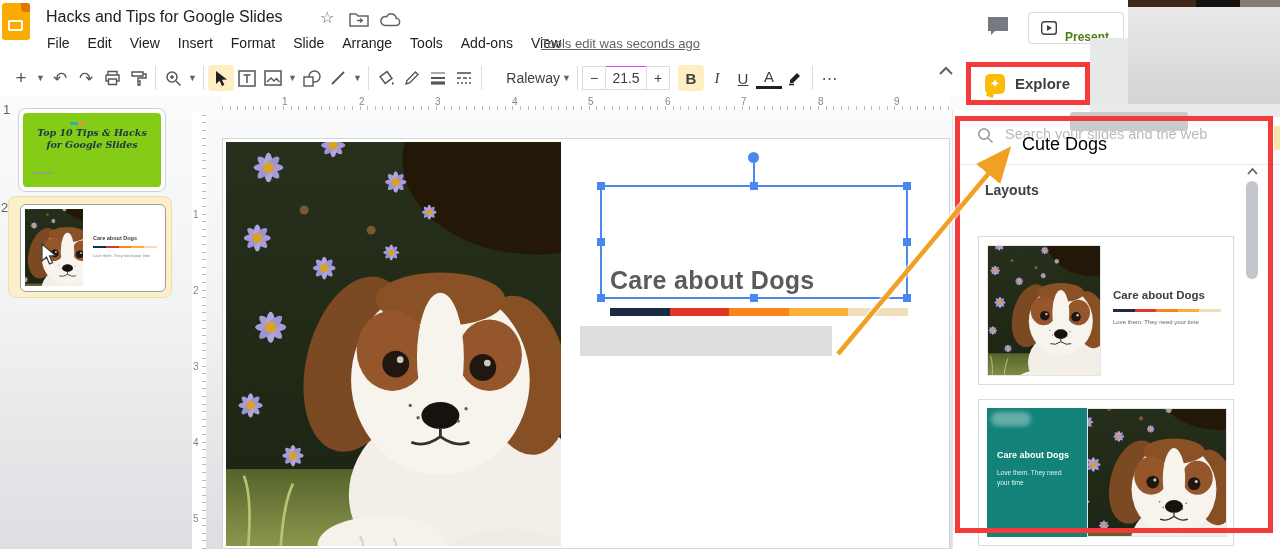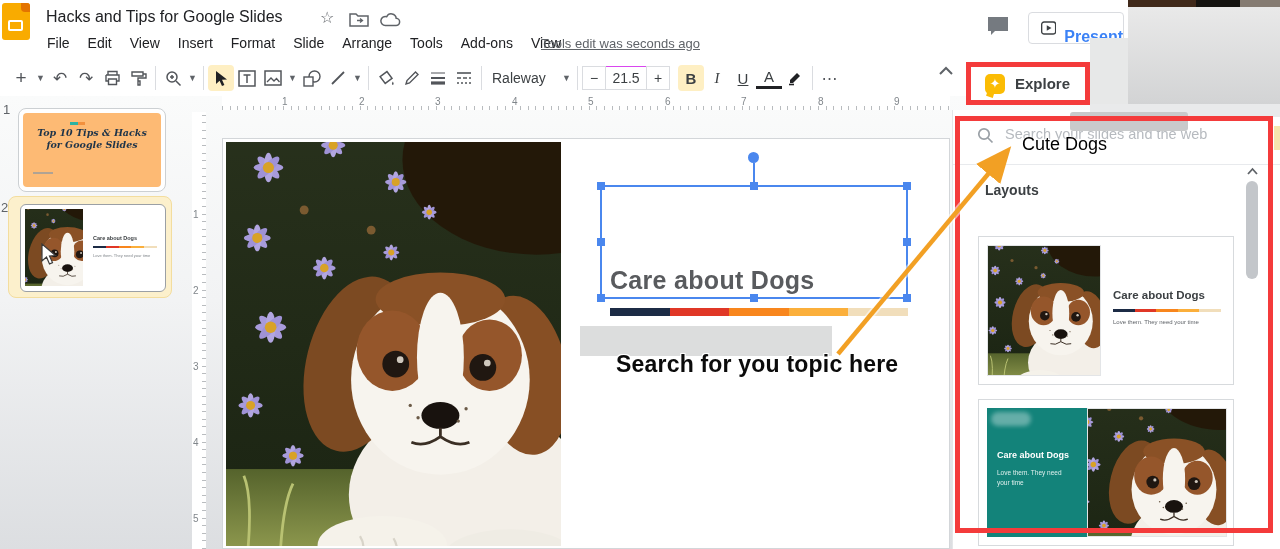--- a/index.html
+++ b/index.html
@@ -12,29 +12,29 @@
   #header { position:absolute; left:0; top:0; width:1280px; height:60px; background:#fff; }
   #slides-logo { position:absolute; left:2px; top:3px; width:28px; height:37px; background:#f9ab00; border-radius:3px; }
   #slides-logo .fold { position:absolute; right:0; top:0; width:9px; height:9px; background:#e37400; border-radius:0 3px 0 4px; }
   #slides-logo .inner { position:absolute; left:6px; top:17px; width:15px; height:11px; border:2.5px solid #fff; border-radius:2px; }
   #doc-title { position:absolute; left:46px; top:8px; font-size:16px; color:#202124; }
   .hdr-ic { position:absolute; color:#5f6368; }
   #menubar { position:absolute; left:38px; top:34px; height:20px; display:flex; }
   #menubar .menu { padding:1px 9px; font-size:14px; color:#202124; cursor:default; }
   #last-edit { position:absolute; left:541px; top:36px; font-size:13px; color:#5f6368; text-decoration:underline; }
   #present-btn { position:absolute; left:1028px; top:12px; width:96px; height:32px; border:1px solid #dadce0; border-radius:4px; background:#fff; display:flex; align-items:center; gap:8px; padding-left:12px; }
-  #present-btn span { font-size:16px; font-weight:bold; color:#3b82f6;margin-top:17px; }
+  #present-btn span { font-size:12px; font-weight:bold; color:#4d7c0f;margin-top:17px; }
 
   
   #toolbar { position:absolute; left:0; top:60px; width:1280px; height:36px; background:#fff; display:flex; align-items:center; padding-left:8px; }
   .tbtn { width:26px; height:26px; display:flex; align-items:center; justify-content:center; color:#52555a; border-radius:4px; font-size:15px; flex:none; }
   .tbtn.hl { background:#feefc3; }
   .tcaret { width:13px; height:26px; display:flex; align-items:center; justify-content:center; color:#5f6368; font-size:9px; flex:none; }
   .tsep { width:1px; height:24px; background:#dadce0; margin:0 4px; flex:none; }
-  #font-name { width:74px; font-size:14px; color:#3c4043; padding-left:6px; }
+  #font-name { width:74px; font-size:14px; color:#3c4043; padding-left:6px;text-align:right; }
   .szbox { width:24px; height:24px; border:1px solid #dadce0; display:flex; align-items:center; justify-content:center; font-size:14px; color:#3c4043; flex:none; }
   #font-size { width:40px; height:24px; border-top:1px solid #d946ef; border-bottom:1px solid #dadce0; display:flex; align-items:center; justify-content:center; font-size:14px; color:#3c4043; flex:none; }
   .fmt { font-size:15px; color:#3c4043; }
   #collapse-btn { position:absolute; left:938px; top:66px; }
 
   
   #workspace { position:absolute; left:0; top:96px; width:1280px; height:453px;
     background:linear-gradient(180deg,#fafbfb 0%,#f2f3f4 45%,#dcdee1 100%); }
 
   .hruler { position:absolute; left:222px; top:0px; width:728px; height:14px; background:#fff;
@@ -42,21 +42,21 @@
     background-size:100% 4px; background-position:0 100%; background-repeat:no-repeat; }
   .hruler span { position:absolute; top:0px; font-size:10px; color:#80868b; }
   .vruler { position:absolute; left:192px; top:16px; width:14px; height:437px; background:#fff;
     background-image:repeating-linear-gradient(0deg,#b9bcbf 0 1px,rgba(0,0,0,0) 1px 7.6px);
     background-size:4px 100%; background-position:100% 0; background-repeat:no-repeat; }
   .vruler span { position:absolute; left:1px; font-size:10px; color:#80868b; }
 
   
   .slide-num { position:absolute; font-size:13px; color:#5f6368; }
   #thumb1 { position:absolute; left:18px; top:12px; width:148px; height:84px; background:#fff; border:1px solid #ccd0d3; border-radius:8px; }
-  #thumb1 .fill { position:absolute; inset:4px; background:#fdba74; border-radius:4px; overflow:hidden; }
+  #thumb1 .fill { position:absolute; inset:4px; background:#84cc16; border-radius:4px; overflow:hidden; }
   #thumb1 .dash { position:absolute; left:34%; top:9px; width:15px; height:3px; background:linear-gradient(90deg,#2bb3a3 0 55%,#f2903d 55%); }
   #thumb1 .t { padding:14px 10px 0; text-align:center; font-family:"DejaVu Serif",serif; font-style:italic; font-weight:bold; font-size:9.5px; line-height:1.3; color:#1d3349; }
   #thumb1 .tiny { position:absolute; left:10px; bottom:13px; width:20px; height:2.5px; background:#8f9aa3; opacity:.7; }
   #thumb2-hl { position:absolute; left:8px; top:100px; width:164px; height:102px; background:#fcf0cc; border:1px solid #f3dd9e; border-radius:8px; }
   #thumb2 { position:absolute; left:20px; top:108px; width:146px; height:88px; background:#fff; border:1.5px solid #9ba0a5; border-radius:6px; overflow:hidden; }
   #thumb2 .ph { position:absolute; left:4px; top:4px; width:58px; height:77px; }
   #thumb2 .tt { position:absolute; left:72px; top:30px; font-size:5.5px; font-weight:bold; color:#3c4043; }
   #thumb2 .st { position:absolute; left:72px; top:41px; width:64px; height:2px; display:flex; }
   #thumb2 .sb { position:absolute; left:72px; top:48px; font-size:4px; color:#80868b; }
 
@@ -462,19 +462,18 @@
     <defs>
       <marker id="ah" markerWidth="9" markerHeight="9" refX="5.5" refY="3.5" orient="auto">
         <polygon points="0 0, 8 3.5, 0 7" fill="#f2a024"></polygon>
       </marker>
     </defs>
     <line x1="838" y1="354" x2="1004" y2="155" stroke="#ffffff" stroke-width="8" opacity=".55"></line>
     <line x1="838" y1="354" x2="1004" y2="155" stroke-width="4.5" marker-end="url(#ah)" stroke="#f2a024"></line>
   </svg>
 
   <div id="cute-dogs">Cute Dogs</div>
-  <div id="instruction">Search for you topic here</div>
 
   <svg class="cursor" style="left:40px;top:243px" width="20" height="24" viewBox="0 0 20 24">
     <path d="M2,1 L2,18 L6.5,14 L9.5,21 L12.5,19.6 L9.5,13 L15.5,12.6 Z" fill="#fff" stroke="#3a3a3a" stroke-width="1.2"></path>
   </svg>
 
 </div>
 
 </body></html>

